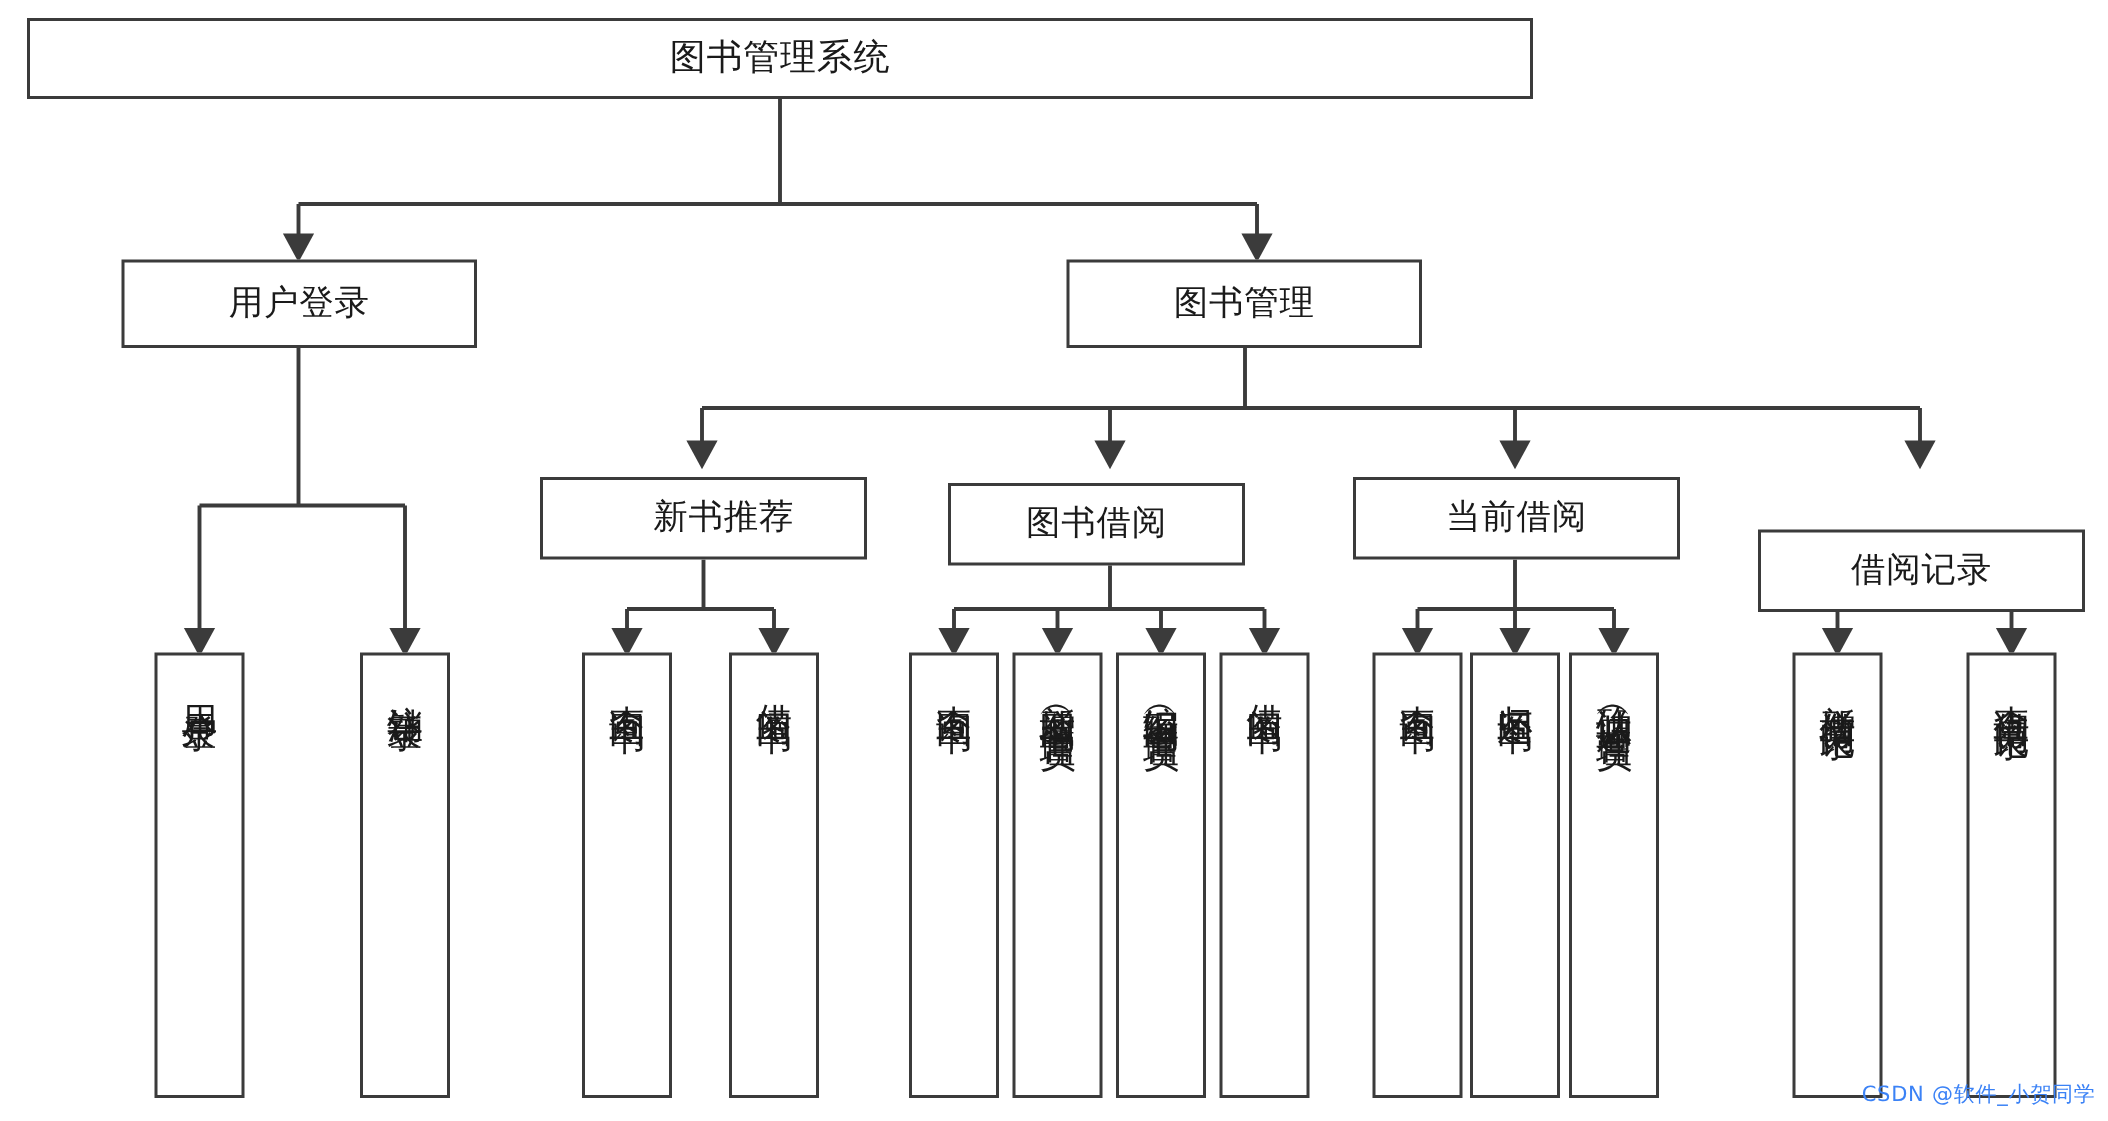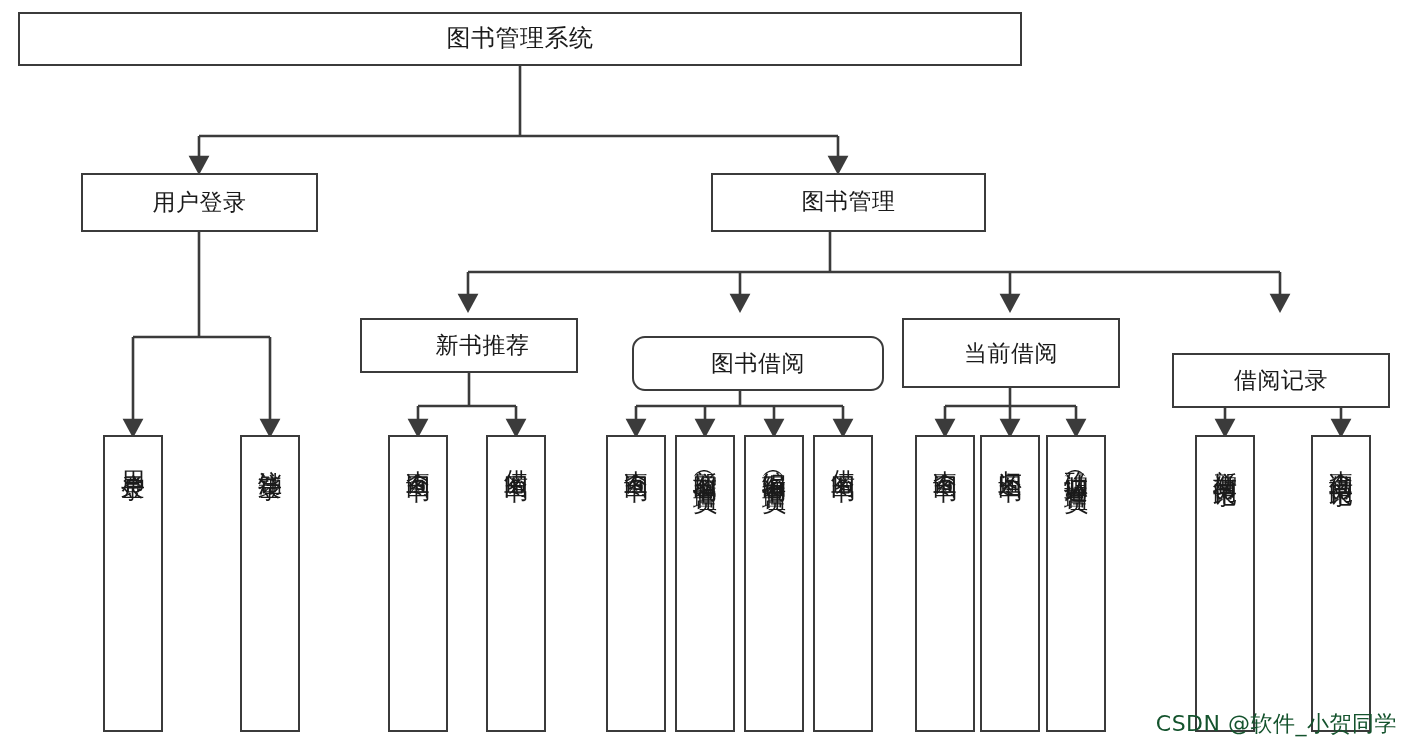--- a/index.html
+++ b/index.html
@@ -61,22 +61,22 @@
     writing-mode: vertical-rl;
     text-orientation: upright;
     font-size: 24px;
     line-height: 1.0;
     letter-spacing: 3px;
   }
   .watermark {
     position: absolute;
     right: 8px;
     bottom: 8px;
-    font-size: 22px;
-    color: #14532d;
+    font-size: 14px;
+    color: #3b82f6;
     letter-spacing: 0.5px;
     white-space: nowrap;
     font-family: "DejaVu Sans", "Liberation Sans", sans-serif;
   }
 </style>
 </head>
 <body>
 
 <div id="canvas">
 
@@ -131,33 +131,33 @@
   </svg>
 
   <div class="node horiz root" style="left:18px; top:12px; width:1004px; height:54px;">
     <span class="label">图书管理系统</span>
   </div>
 
   <div class="node horiz" style="left:81px; top:173px; width:237px; height:59px;">
     <span class="label">用户登录</span>
   </div>
 
-  <div class="node horiz" style="left:711px; top:173px; width:275px; height:59px;font-family:Liberation Serif, serif;">
+  <div class="node horiz" style="left:711px; top:173px; width:237px; height:59px;">
     <span class="label">图书管理</span>
   </div>
 
   <div class="node horiz" style="left:360px; top:318px; width:218px; height:55px;padding-left:27px;">
     <span class="label">新书推荐</span>
   </div>
 
-  <div class="node horiz" style="left:632px; top:336px; width:252px; height:55px;border-radius:13px;">
+  <div class="node horiz" style="left:632px; top:322px; width:198px; height:55px;">
     <span class="label">图书借阅</span>
   </div>
 
-  <div class="node horiz" style="left:902px; top:318px; width:218px; height:70px;">
+  <div class="node horiz" style="left:902px; top:318px; width:218px; height:55px;">
     <span class="label">当前借阅</span>
   </div>
 
   <div class="node horiz" style="left:1172px; top:318px; width:218px; height:55px;margin-top:35px;">
     <span class="label">借阅记录</span>
   </div>
 
   <div class="node vert" style="left:103px; top:435px; width:60px; height:297px;">
     <span class="label">用户登录</span>
   </div>

